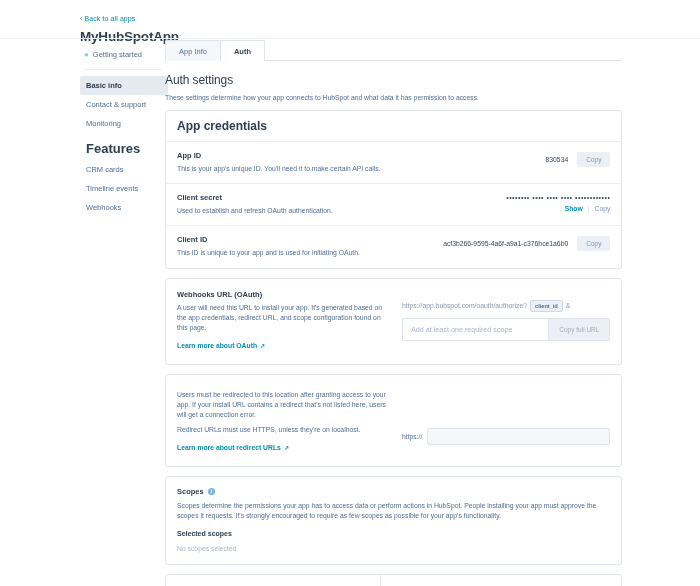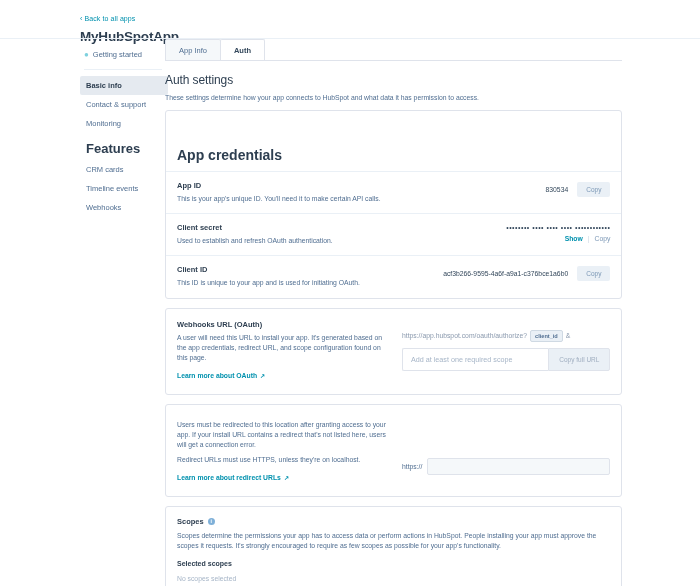--- a/index.html
+++ b/index.html
@@ -57,21 +57,21 @@
   .side-item.active {
     background: #e5eaf0; color: #2d3e50; font-weight: bold;
   }
   .side-section-title {
     font-size: 13px; font-weight: bold; color: #2d3e50;
     padding: 4px 6px; margin-top: 4px;
   }
 
   
   .main { flex: 1; padding-right: 92px; }
-  .tabs { display: flex; padding-left: 0; height: 22px; align-items: flex-start; }
+  .tabs { display: flex; padding-left: 0; height: 22px; align-items: center; }
   .tab {
     font-size: 7.5px; color: #506e91; padding: 6px 13px 5px 13px;
     border: 1px solid #dfe3eb; border-bottom: none;
     background: #f5f8fa; cursor: pointer; border-radius: 2px 2px 0 0;
     margin-right: -1px;
   }
   .tab.active {
     background: #fff; color: #33475b; font-weight: bold;
     border-color: #dfe3eb; position: relative; z-index: 2;
   }
@@ -79,22 +79,22 @@
 
   .main-inner { padding-top: 12px; }
   .page-title { font-size: 12px; color: #2d3e50; letter-spacing: -.1px; }
   .page-sub { font-size: 6.8px; color: #506e91; margin-top: 7px; }
 
   .card {
     border: 1px solid #dfe3eb; border-radius: 3px; background: #fff;
     margin-top: 9px;
   }
   .card-head {
-    font-size: 14px; font-weight: bold; color: #2d3e50;
-    padding: 8px 11px; border-bottom: 1px solid #eaf0f6; margin-top: 28px;
+    font-size: 12px; font-weight: bold; color: #2d3e50;
+    padding: 8px 11px; border-bottom: 1px solid #eaf0f6;
   }
   .cred-row {
     display: flex; align-items: flex-start; justify-content: space-between;
     padding: 9px 11px 10px 11px; border-bottom: 1px solid #eaf0f6;
   }
   .cred-row:last-child { border-bottom: none; }
   .cred-left { max-width: 260px; }
   .cred-label { font-size: 7.5px; font-weight: bold; color: #2d3e50; }
   .cred-desc { font-size: 6.8px; color: #506e91; margin-top: 4px; line-height: 1.35; }
   .cred-right { display: flex; align-items: center; gap: 9px; padding-top: 1px; }

